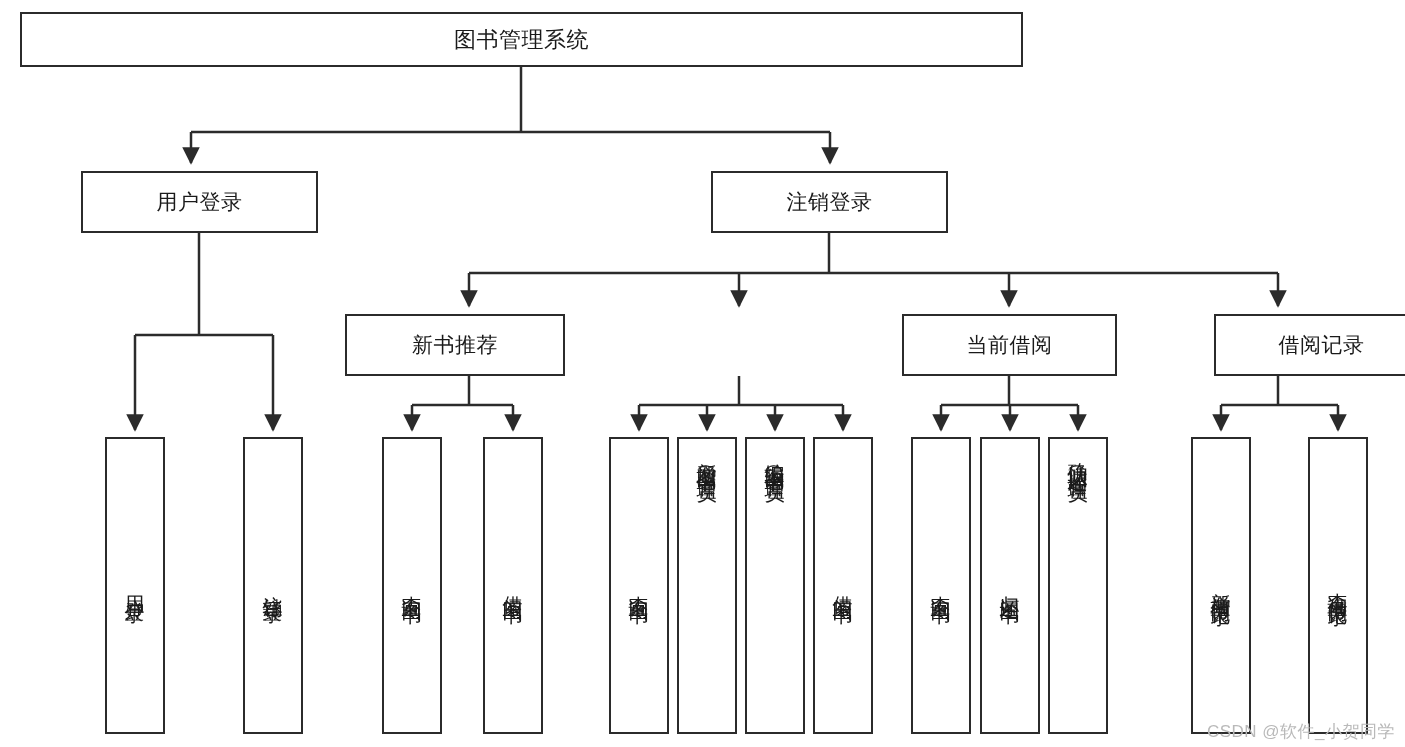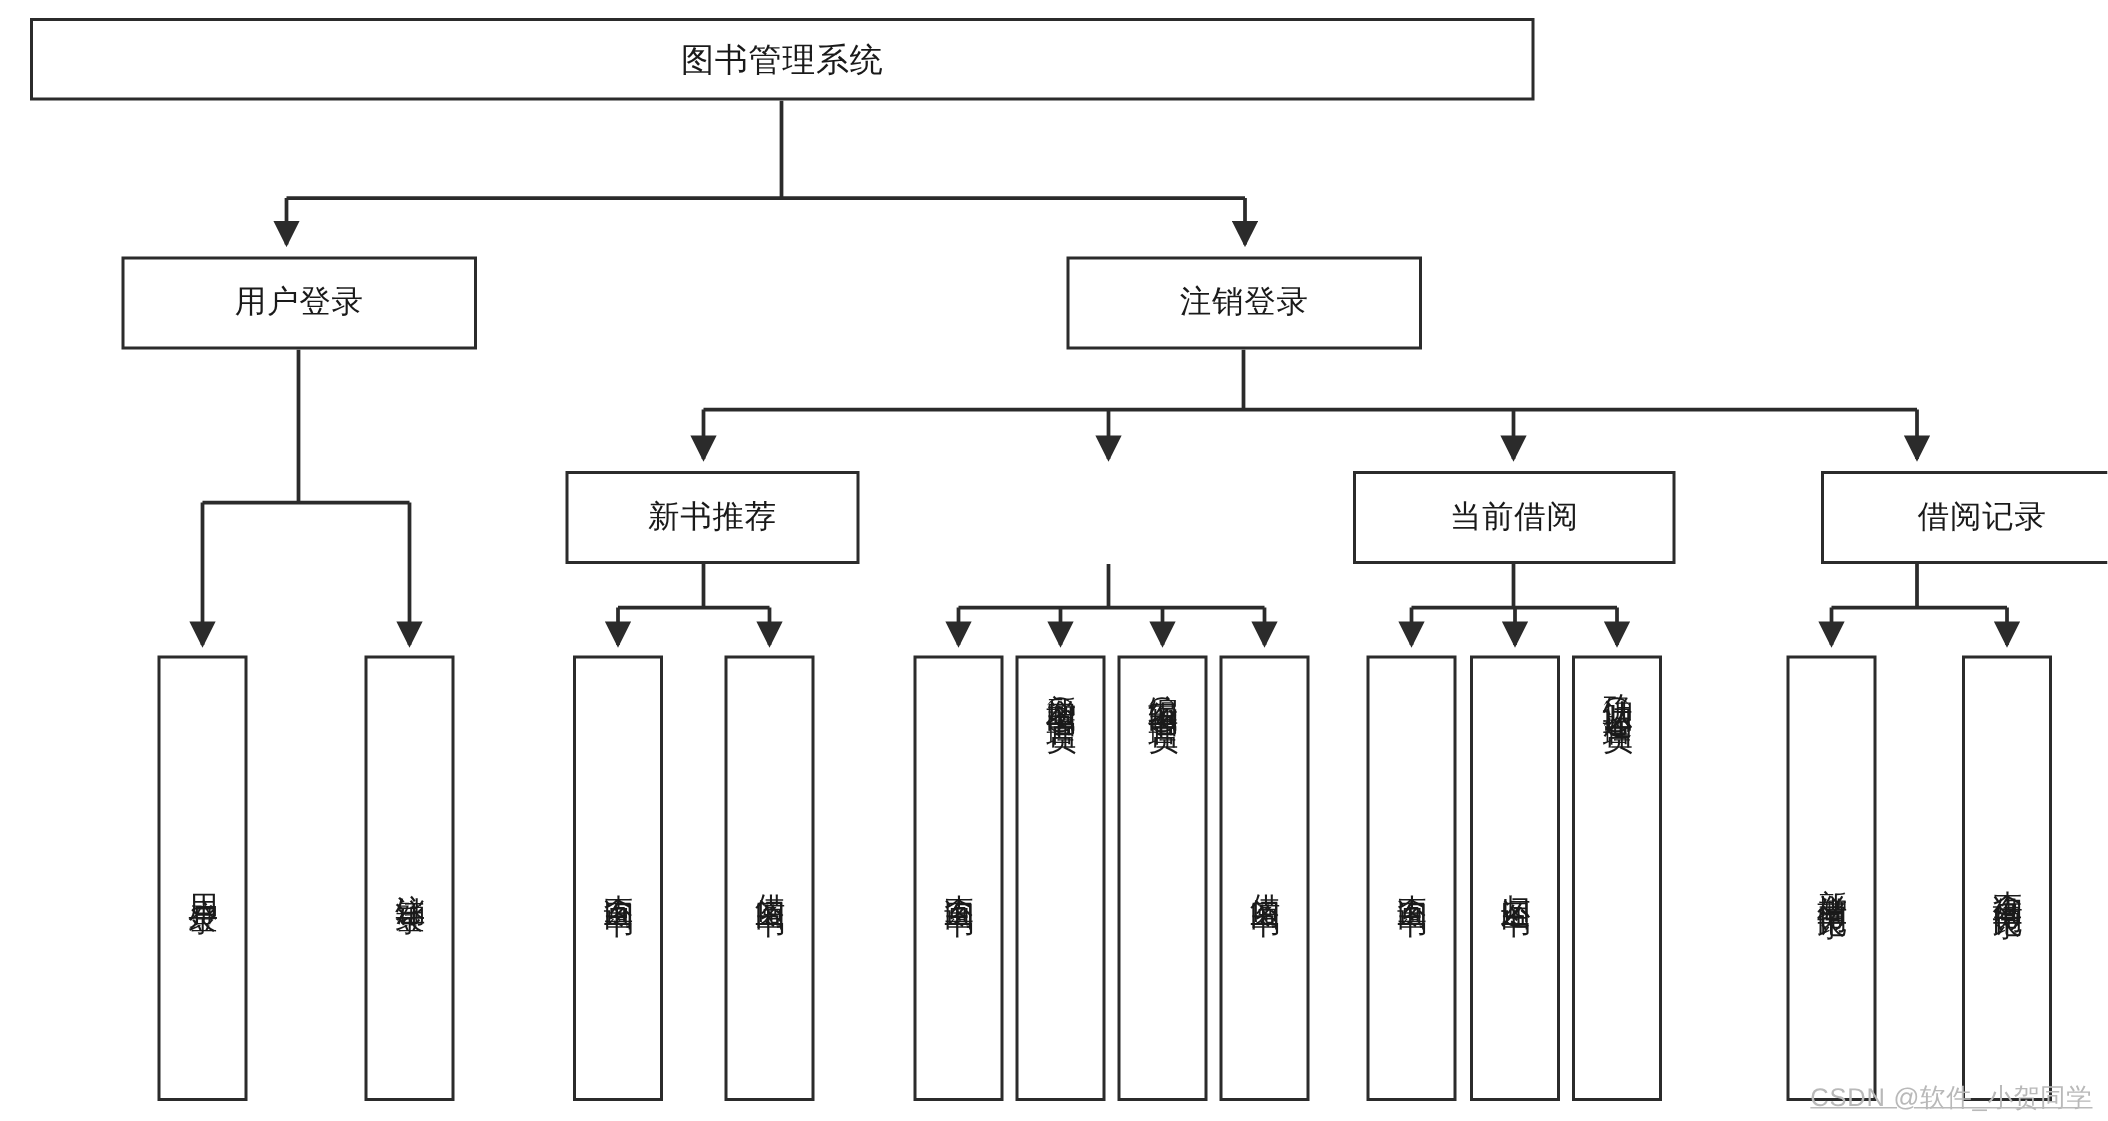--- a/index.html
+++ b/index.html
@@ -67,21 +67,20 @@
   }
   #watermark {
     position: absolute;
     right: 10px;
     bottom: 4px;
     font-size: 17px;
     color: #b9b9b9;
     letter-spacing: 0.5px;
     white-space: nowrap;
     pointer-events: none;
-    text-decoration: underline;
   }
 </style>
 </head>
 <body>
 
 <div id="diagram-root">
 
   <svg id="diagram-svg" viewBox="0 0 1405 747" xmlns="http://www.w3.org/2000/svg">
     <defs>
       <marker id="arrow" viewBox="0 0 10 10" refX="9" refY="5" markerWidth="7" markerHeight="7" orient="auto-start-reverse">
@@ -136,21 +135,21 @@
     <span class="node-label">图书管理系统</span>
   </div>
 
   <div class="node horizontal" style="left:81px; top:171px; width:237px; height:62px;">
     <span class="node-label">用户登录</span>
   </div>
   <div class="node horizontal" style="left:711px; top:171px; width:237px; height:62px;">
     <span class="node-label">注销登录</span>
   </div>
 
-  <div class="node horizontal" style="left:377px; top:314px; width:196px; height:62px;">
+  <div class="node horizontal" style="left:345px; top:314px; width:220px; height:62px;">
     <span class="node-label">新书推荐</span>
   </div>
   <div class="node horizontal" style="left:902px; top:314px; width:215px; height:62px;">
     <span class="node-label">当前借阅</span>
   </div>
   <div class="node horizontal" style="left:1171px; top:314px; width:215px; height:62px;margin-left:43px;">
     <span class="node-label">借阅记录</span>
   </div>
 
   <div class="node vertical centered" style="left:105px; top:437px; width:60px; height:297px;">

